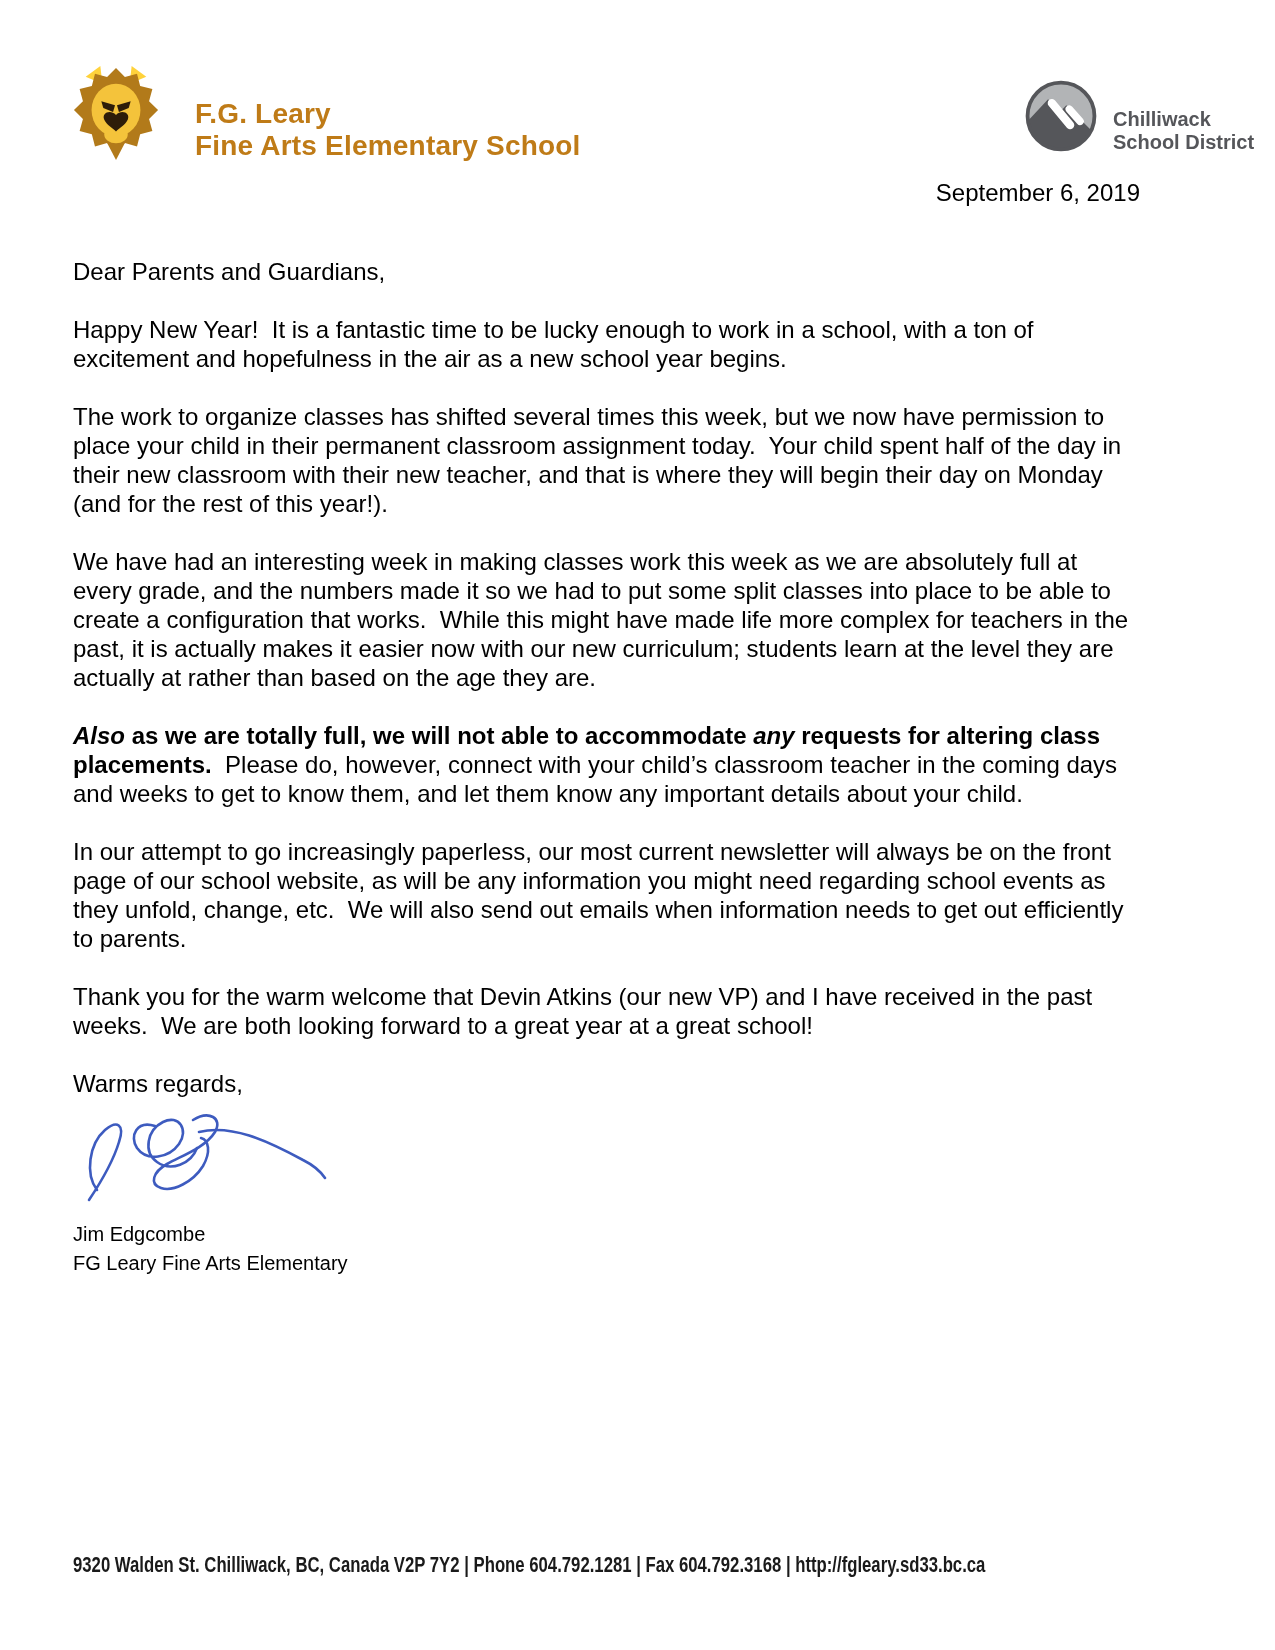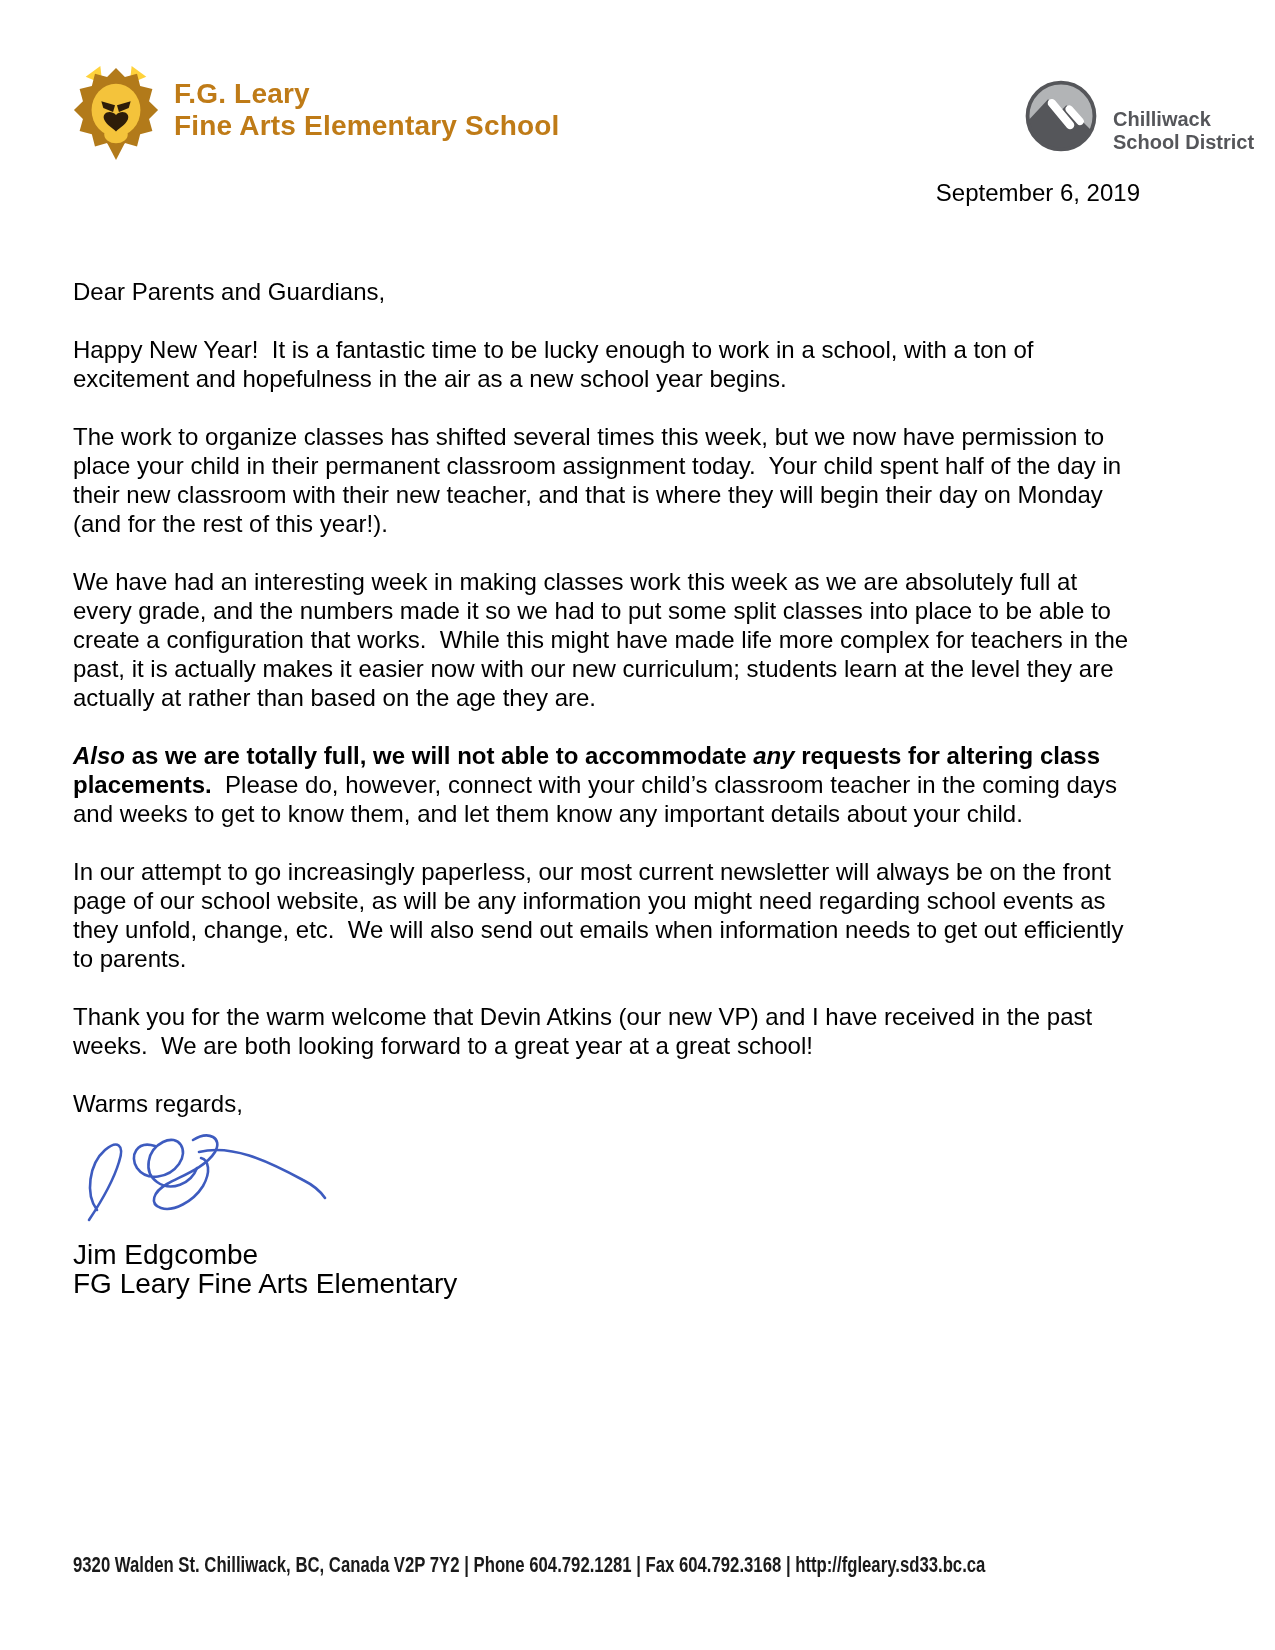--- a/index.html
+++ b/index.html
@@ -7,41 +7,41 @@
     position: relative;
     width: 1275px;
     height: 1650px;
     background: #ffffff;
     font-family: "Liberation Sans", sans-serif;
     color: #000000;
     overflow: hidden;
   }
 
   
-  .school-brand { position: absolute; left: 72px; top: 62px; display: flex; align-items: flex-start; }
+  .school-brand { position: absolute; left: 72px; top: 62px; display: flex; align-items: flex-end; gap: 21px; }
   .lion-svg { width: 88px; height: 100px; flex: 0 0 auto; }
   .school-name { margin-left: 14px; padding-top: 16px; color: var(--brand_orange); font-weight: bold; font-size: 28px; line-height: 32px; letter-spacing: 0.2px; }
 
   .district-brand { position: absolute; left: 1023px; top: 78px; display: flex; align-items: flex-end; }
   .mountain-svg { width: 76px; height: 76px; flex: 0 0 auto; }
   .district-name { margin-left: 14px; color: var(--district_gray); font-weight: bold; font-size: 20px; line-height: 23px; }
 
   .date { position: absolute; top: 178px; right: 135px; font-size: 24px; line-height: 29px; }
 
   
-  .content { position: absolute; left: 73px; top: 277px; width: 1067px; font-size: 24px; line-height: 29px; }
+  .content { position: absolute; left: 73px; top: 257px; width: 1067px; font-size: 24px; line-height: 29px; }
   .content p { margin: 0 0 29px 0; white-space: pre-wrap; }
   .content p.closing { margin-bottom: 0; }
   strong { font-weight: bold; }
   em { font-style: italic; }
   a.link { color: var(--link_blue); text-decoration: underline; cursor: pointer; }
 
   .signature { margin: 4px 0 0 8px; height: 100px; }
   .signature svg { width: 255px; height: 100px; }
-  .sig-block { margin-top: 18px; font-size: 28px; line-height: 29px; }
+  .sig-block { margin-top: 18px; font-size: 20px; line-height: 29px; }
 
   
   .footer {
     position: absolute; left: 73px; top: 1552px;
     font-size: 22px; font-weight: bold; color: #1a1a1a;
     transform: scaleX(0.76); transform-origin: left center;
     white-space: nowrap; letter-spacing: 0px;
   }
 </style>
 </head>

